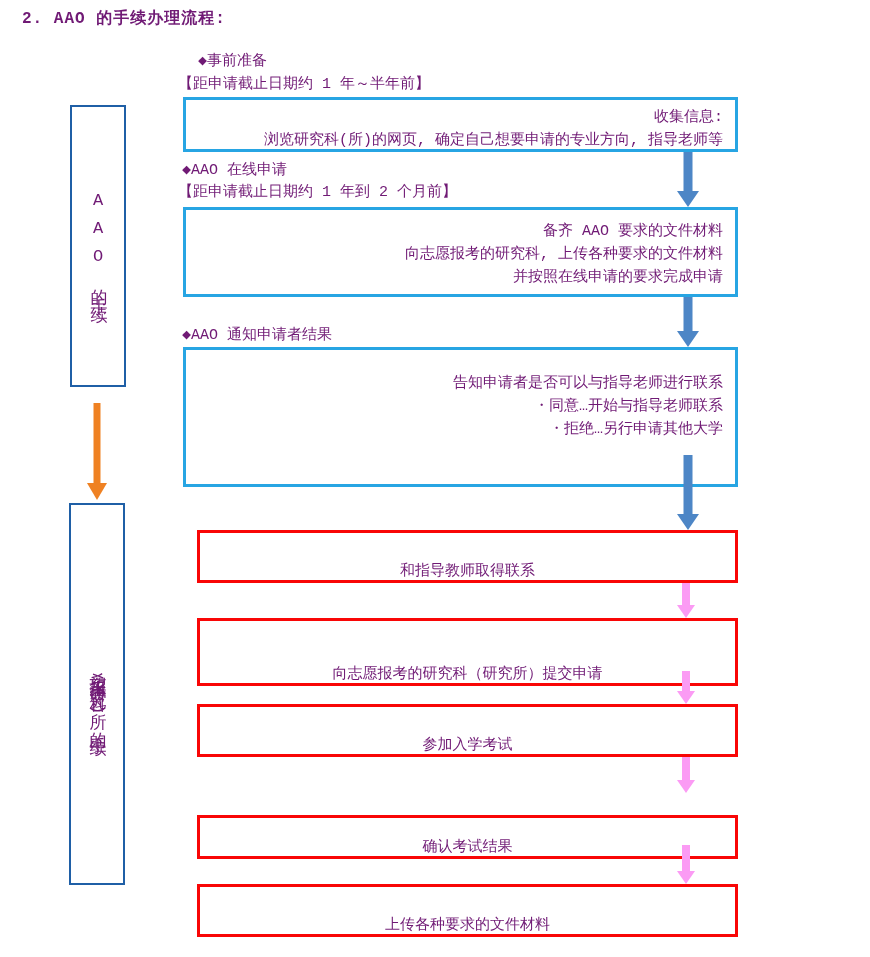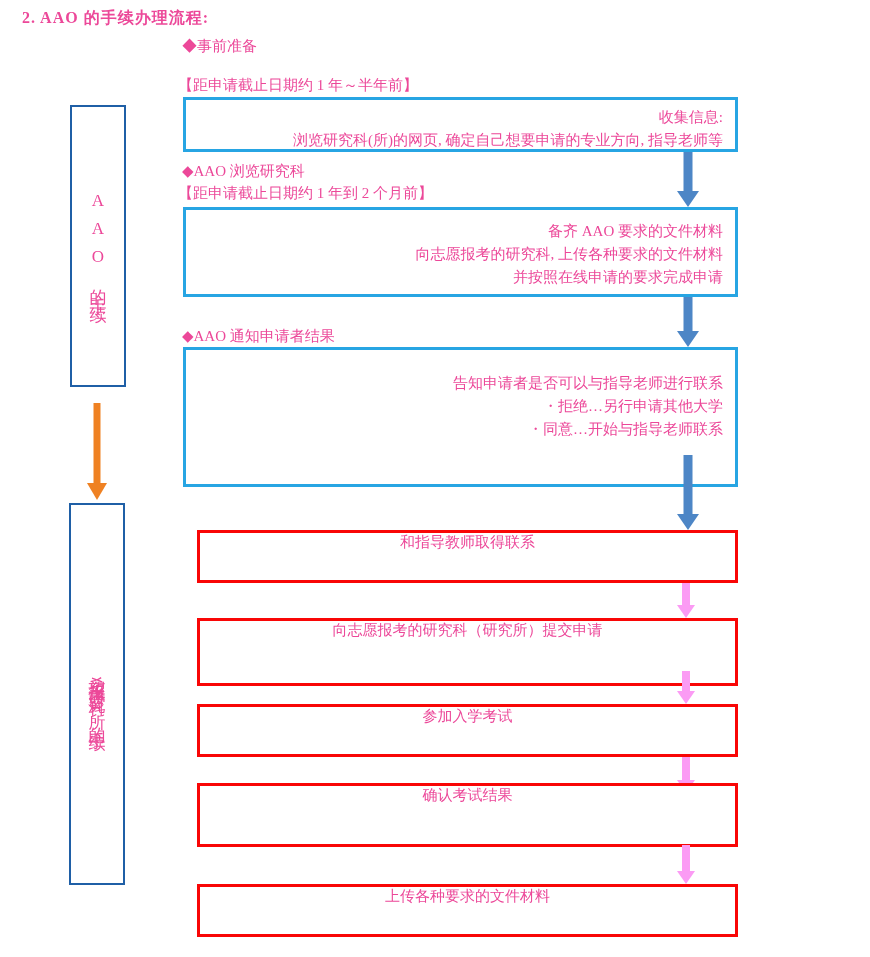--- a/index.html
+++ b/index.html
@@ -2,22 +2,22 @@
 <html><head>
 <meta charset="utf-8">
 <style>
   * { margin: 0; padding: 0; box-sizing: border-box; }
   body { background: #ffffff; }
   .canvas {
     position: relative;
     width: 870px;
     height: 957px;
     background: #ffffff;
-    font-family: Liberation Serif, serif;
-    color: #ec4899;
+    font-family: Liberation Mono, monospace;
+    color: #701a75;
   }
   .page-title {
     position: absolute;
     left: 22px; top: 8px;
     font-size: 16px;
     font-weight: bold;
     letter-spacing: 1px;
   }
   .step-heading {
     position: absolute;
@@ -41,21 +41,21 @@
   }
   .blue-box .indent { padding-left: 9px; }
   
   .red-box {
     position: absolute;
     left: 197px;
     width: 541px;
     border: 3px solid #F90606;
     background: #ffffff;
     display: flex;
-    align-items: flex-start;
+    align-items: flex-end;
     justify-content: center;
     font-size: 15px;
     text-align: center;
   }
   
   .side-box {
     position: absolute;
     background: #ffffff;
     border: 2px solid #1F5FA6;
     display: flex;
@@ -97,53 +97,53 @@
 
   <div class="arrow arrow-orange" style="left:87px; top:403px; width:20px; height:97px;">
     <div class="shaft" style="height:80px;"></div>
     <div class="head"></div>
   </div>
 
   <div class="side-box" style="left:69px; top:503px; width:56px; height:382px;">
     <div class="vtext mixed">希望报考研究科(所)的手续</div>
   </div>
 
-  <div class="step-heading" style="top:36px;">◆事前准备</div>
+  <div class="step-heading" style="top:52px;margin-left:16px;">◆事前准备</div>
   <div class="step-heading timing" style="top:75px;">【距申请截止日期约 1 年～半年前】</div>
 
   <div class="blue-box" style="top:97px; height:55px;">
     <div>收集信息:</div>
     <div>浏览研究科(所)的网页, 确定自己想要申请的专业方向, 指导老师等</div>
   </div>
 
   <div class="arrow arrow-blue" style="left:677px; top:152px; width:22px; height:55px;">
     <div class="shaft" style="height:39px;"></div>
     <div class="head"></div>
   </div>
 
-  <div class="step-heading" style="top:161px;">◆AAO 浏览研究科</div>
+  <div class="step-heading" style="top:161px;">◆AAO 在线申请</div>
   <div class="step-heading timing" style="top:183px;">【距申请截止日期约 1 年到 2 个月前】</div>
 
   <div class="blue-box" style="top:207px; height:90px; padding-top:10px;">
     <div>备齐 AAO 要求的文件材料</div>
     <div class="indent">向志愿报考的研究科, 上传各种要求的文件材料</div>
     <div class="indent">并按照在线申请的要求完成申请</div>
   </div>
 
   <div class="arrow arrow-blue" style="left:677px; top:297px; width:22px; height:50px;">
     <div class="shaft" style="height:34px;"></div>
     <div class="head"></div>
   </div>
 
   <div class="step-heading" style="top:326px;">◆AAO 通知申请者结果</div>
 
   <div class="blue-box" style="top:347px; height:140px; padding-top:22px;">
     <div>告知申请者是否可以与指导老师进行联系</div>
+    <div>・同意…开始与指导老师联系</div>
     <div>・拒绝…另行申请其他大学</div>
-    <div>・同意…开始与指导老师联系</div>
   </div>
 
   <div class="arrow arrow-blue" style="left:677px; top:455px; width:22px; height:75px;">
     <div class="shaft" style="height:59px;"></div>
     <div class="head"></div>
   </div>
 
   <div class="red-box" style="top:530px; height:53px;">
     <span>和指导教师取得联系</span>
   </div>
@@ -164,21 +164,21 @@
 
   <div class="red-box" style="top:704px; height:53px;">
     <span>参加入学考试</span>
   </div>
 
   <div class="arrow arrow-pink" style="left:677px; top:757px; width:18px; height:36px;">
     <div class="shaft" style="height:23px;"></div>
     <div class="head"></div>
   </div>
 
-  <div class="red-box" style="top:783px; height:64px;">
+  <div class="red-box" style="top:815px; height:44px;">
     <span>确认考试结果</span>
   </div>
 
   <div class="arrow arrow-pink" style="left:677px; top:845px; width:18px; height:39px;">
     <div class="shaft" style="height:26px;"></div>
     <div class="head"></div>
   </div>
 
   <div class="red-box" style="top:884px; height:53px;">
     <span>上传各种要求的文件材料</span>

